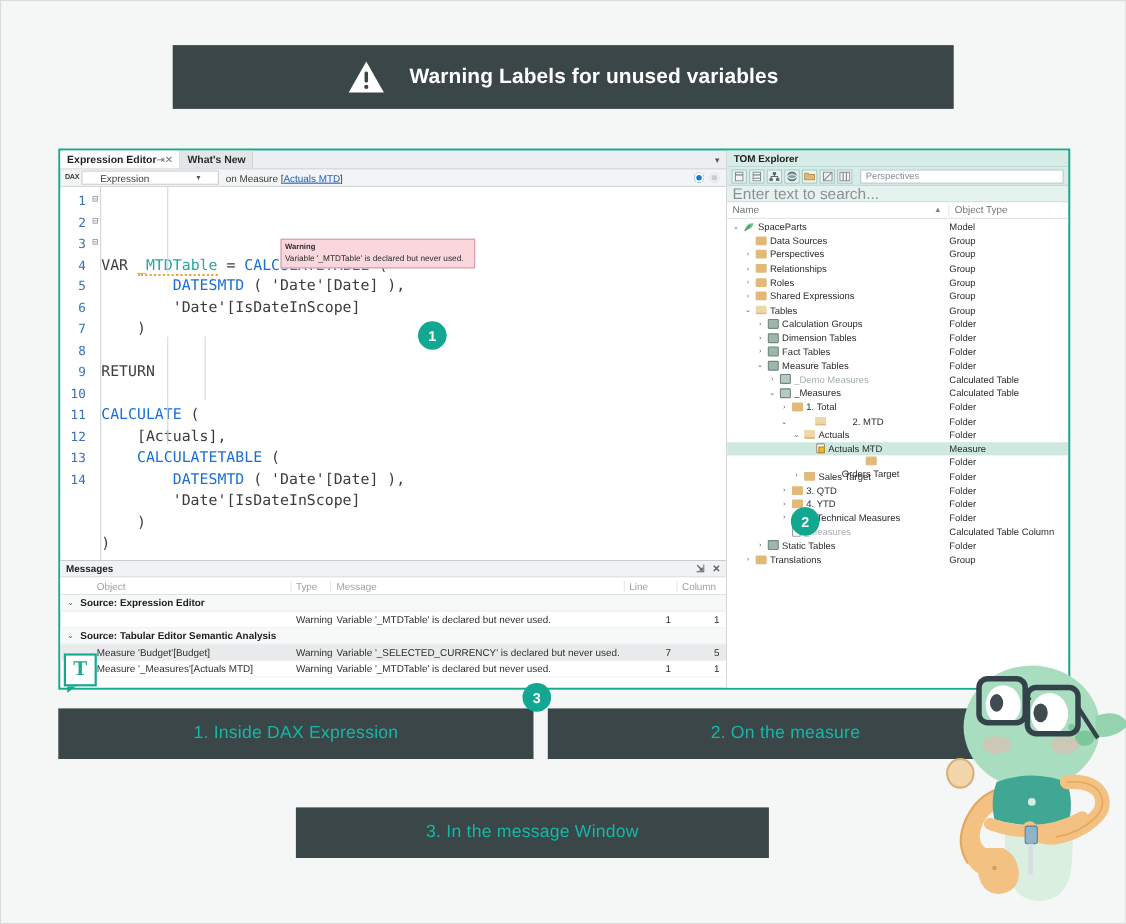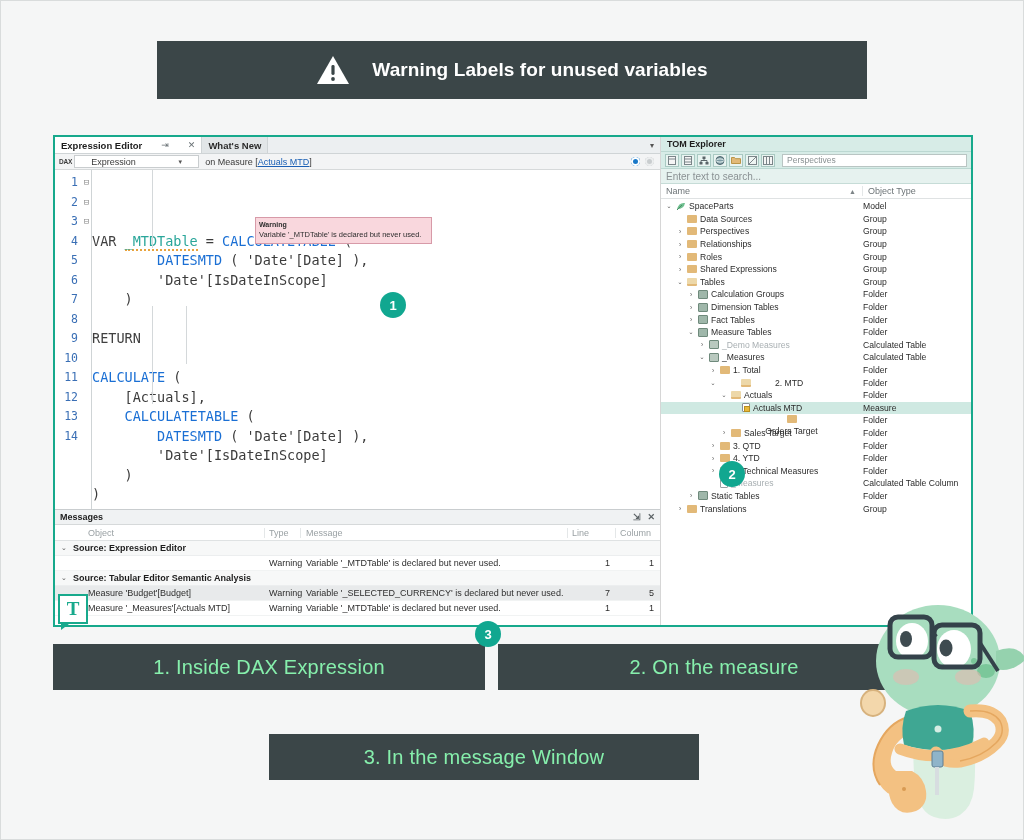--- a/index.html
+++ b/index.html
@@ -40,21 +40,21 @@
   }
   .shot-left { width:606px; display:flex; flex-direction:column; border-right:1px solid #d6d6d6;}
   .shot-right{ flex:1; display:flex; flex-direction:column; background:#fff;}
 
   
   .tabrow {
     height:17px; background:#eceff1; border-bottom:1px solid #cfd4d6;
     display:flex; align-items:stretch; position:relative;
   }
   .tab {
-    display:flex; align-items:center; padding:0 6px; gap:19px;
+    display:flex; align-items:center; padding:0 6px; gap:0;
     font-size:9.5px; font-weight:bold; color:#1d1d1d;
     background:#ffffff; border-right:1px solid #cfd4d6;
   }
   .tab.inactive { background:#e2e6e8; font-weight:bold; color:#2a2a2a;}
   .tab-mini { color:#6a7276; font-weight:normal; font-size:9px;}
   .tabrow-caret { margin-left:auto; padding:0 6px; color:#555; font-size:8px; display:flex; align-items:center;}
 
   
   .exprbar {
     height:16px; background:#f3f4f5; border-bottom:1px solid #d6d9da;
@@ -162,21 +162,21 @@
   .tbtn{
     width:14px;height:13px; border:1px solid #a9c9c2; background:#e9f4f1;
     display:flex;align-items:center;justify-content:center;
   }
   .persp-box{
     flex:1; height:13px; margin-left:5px; background:#fff; border:1px solid #b9c5c3;
     display:flex; align-items:center; padding-left:4px; font-size:8.5px; color:#8a9193;
   }
   .tom-search{
     height:15px; background:#e6f2ef; border-bottom:1px solid #c6dcd7;
-    display:flex; align-items:center; padding-left:5px; font-size:10px; color:#8a9193;
+    display:flex; align-items:center; padding-left:5px; font-size:14px; color:#8a9193;
   }
   .tom-cols{
     height:15px; display:flex; align-items:center; background:#ffffff;
     border-bottom:1px solid #dfe2e3; font-size:9px; color:#6d7477;
   }
   .tc-name{ flex:1; padding-left:5px; display:flex; align-items:center; border-right:1px solid #e4e7e8;}
   .tc-name .sortarrow{ margin-left:auto; margin-right:6px; font-size:7px; color:#7d8487;}
   .tc-type{ width:108px; padding-left:5px;}
   .tree{ flex:1; overflow:hidden; background:#fff; position:relative; padding-top:1px;}
   .trow{ height:12.6px; display:flex; align-items:center; font-size:8.6px; color:#2b2b2b;}
@@ -203,23 +203,23 @@
     font-family:"Liberation Serif", serif;
   }
   .t-logo-tail{
     position:absolute; left:60px; top:620px; width:12px; height:9px;
     background:#17a98c; z-index:11;
     clip-path:polygon(0 0,100% 0,0 100%);
   }
 
   
   .cap{
-    position:absolute; background:#3b4648; color:#86efac;
+    position:absolute; background:#3b4648; color:#14b8a6;
     display:flex; align-items:center; justify-content:center;
-    font-size:20px; letter-spacing:.2px;
+    font-size:16px; letter-spacing:.2px;
   }
   #cap1{ left:52px; top:643px; width:432px; height:46px;}
   #cap2{ left:497px; top:643px; width:432px; height:46px;}
   #cap3{ left:268px; top:733px; width:430px; height:46px;}
 
   
   .mascot{ position:absolute; left:845px; top:598px; width:185px; height:242px; z-index:20;}
 </style>
 </head>
 <body>

